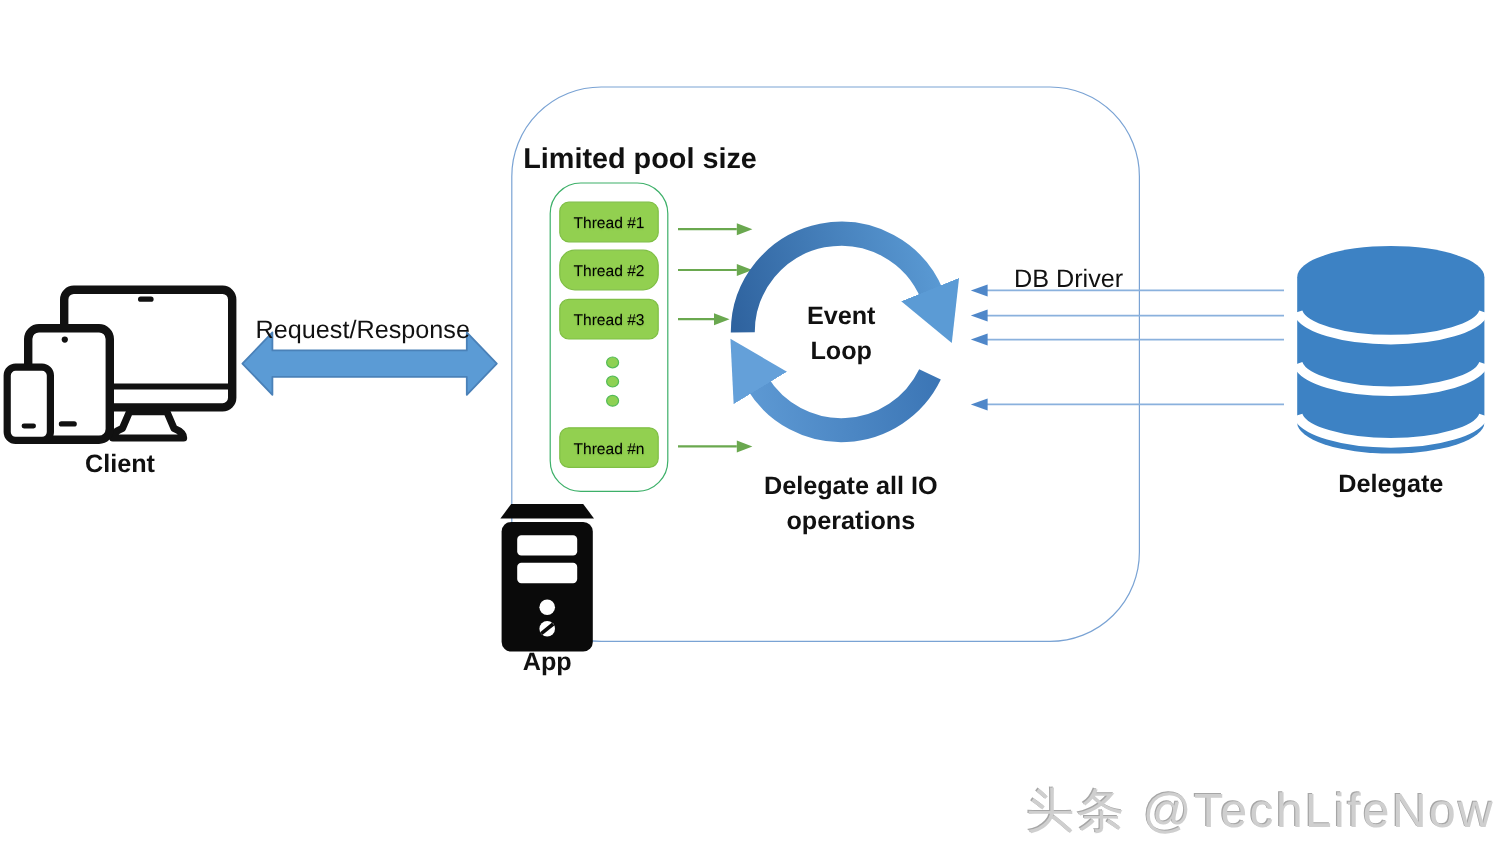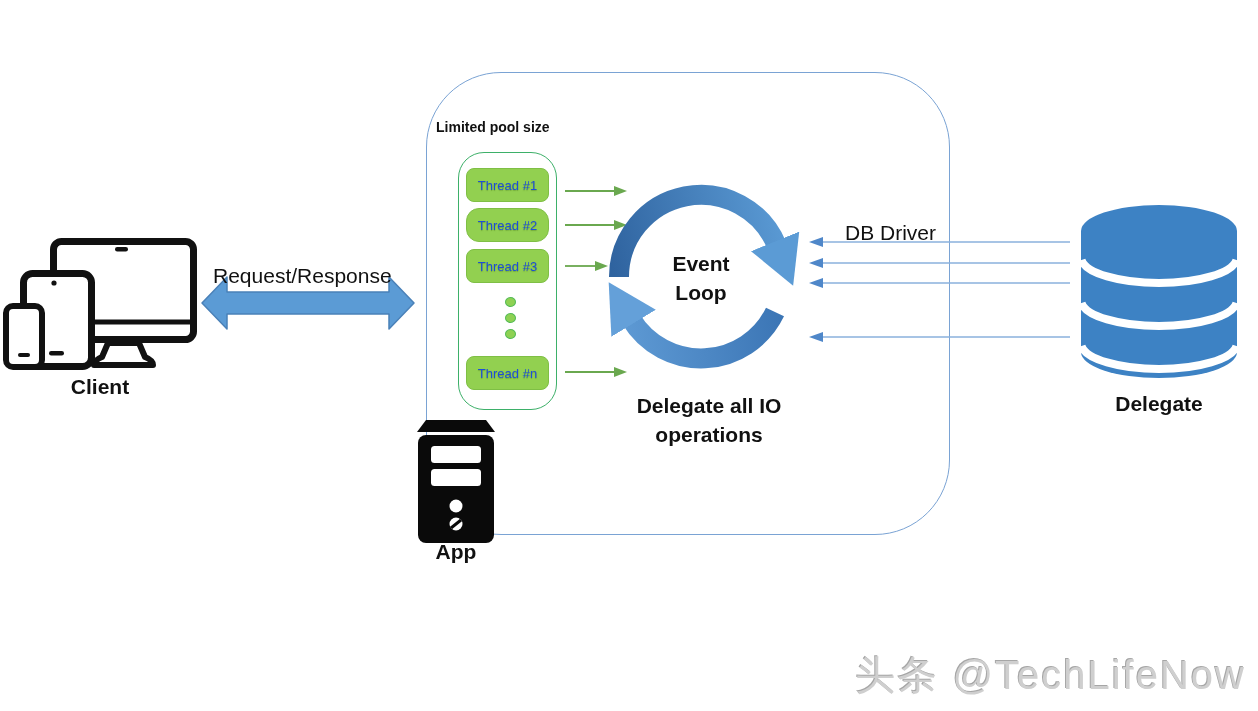--- a/index.html
+++ b/index.html
@@ -12,32 +12,32 @@
     color:#111;
   }
   .abs{position:absolute;}
   
   #container-boundary{
     left:426px;top:72px;width:524px;height:463px;
     border:1px solid #7aa3d4;border-radius:75px;
     box-sizing:border-box;background:transparent;
   }
   
-  #pool-title{left:436px;top:119px;font-size:14px;font-weight:700;white-space:nowrap;}
+  #pool-title{left:436px;top:119px;font-size:24px;font-weight:700;white-space:nowrap;}
   #pool-box{
     left:458px;top:152px;width:99px;height:258px;
     border:1.5px solid #3db069;border-radius:26px;
     box-sizing:border-box;
   }
   .thread-box{
     position:absolute;left:7px;width:83px;height:34px;
     background:#92d050;border:1px solid #7fbf45;border-radius:8px;
     box-sizing:border-box;
     display:flex;align-items:center;justify-content:center;
-    color:#1d4ed8;font-size:13px;
+    color:#000000;font-size:13px;
     text-shadow:0 1px 1px rgba(90,140,40,.55);
   }
   #thread-1{top:15px;}
   #thread-2{top:55px;border-radius:13px;}
   #thread-3{top:96px;}
   #thread-n{top:203px;}
   .pool-dot{
     position:absolute;left:46px;width:11px;height:10px;
     background:#8ed153;border:1.5px solid #54bb57;border-radius:50%;
     box-sizing:border-box;

